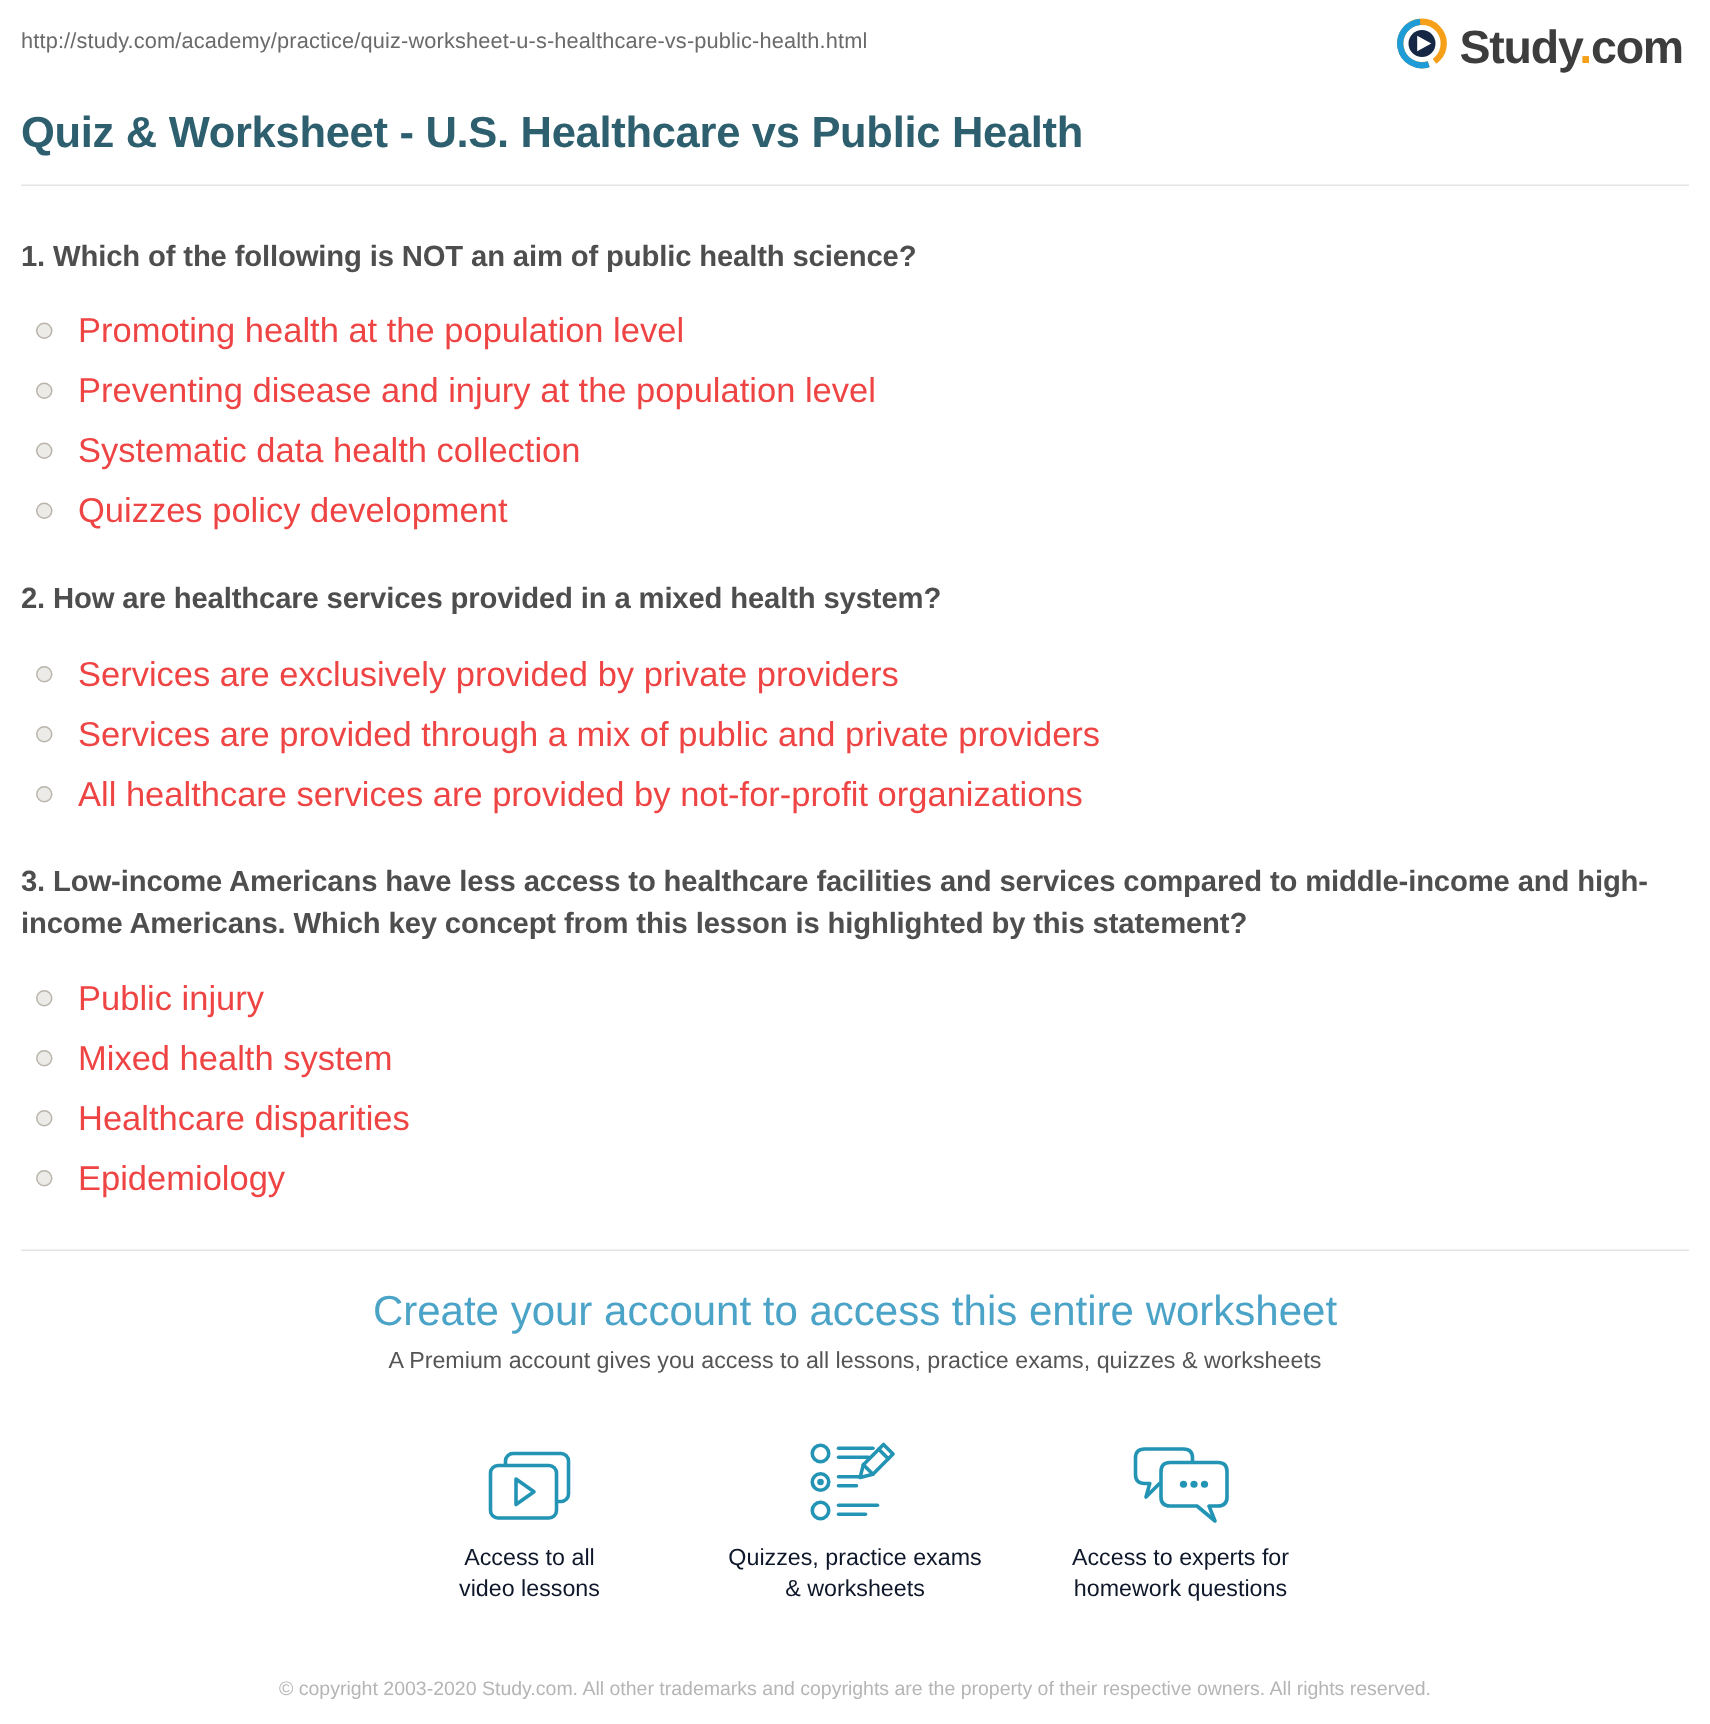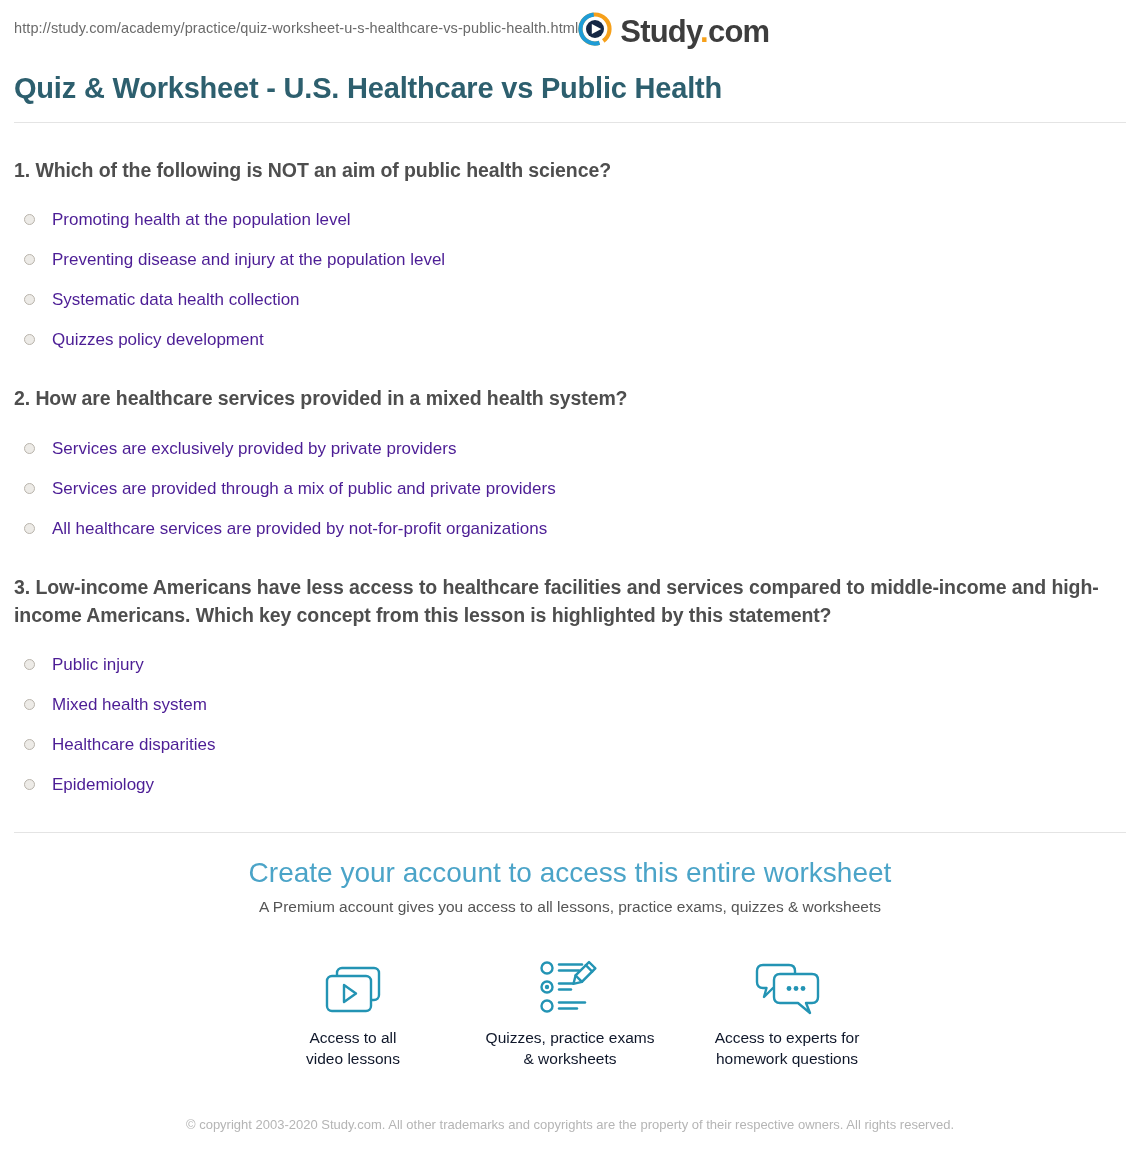--- a/index.html
+++ b/index.html
@@ -1,37 +1,37 @@
 <!DOCTYPE html>
 <html><head>
 <meta charset="utf-8">
 <style>
   * { box-sizing: border-box; }
   html, body { margin: 0; padding: 0; background: #ffffff; }
   body { font-family: "Liberation Sans", sans-serif; color: #4f4f4f; }
   .page { width: 1140px; min-height: 1149px; padding: 12px 14px 28px 14px; background: #fff; overflow: hidden; }
 
   
-  .top { display: flex; align-items: flex-start; }
+  .top { display: flex; justify-content: space-between; align-items: flex-start; }
   .url { font-size: 14.5px; color: #6a6a6a; padding-top: 8px; letter-spacing: 0.1px; }
   .logo { display: flex; align-items: center; gap: 8px; margin-right: 4px; cursor: pointer; }
   .logo-icon { display: block; }
   .logo-text { font-size: 31px; font-weight: 700; color: #3d3d3d; letter-spacing: -0.8px; line-height: 1; }
   .logo-text .dot { color: #f6a01a; }
 
   
   h1.title { font-size: 29px; font-weight: 700; color: #2d5f6e; margin: 22px 0 0 0; letter-spacing: -0.2px; }
   hr.rule { border: none; border-top: 1px solid #e4e4e4; margin: 17px 0 0 0; }
   hr.rule2 { border: none; border-top: 1px solid #e4e4e4; margin: 36px 0 0 0; }
 
   
   .question h2 { font-size: 19.5px; font-weight: 700; color: #4e4e4e; margin: 33px 0 24px 0; line-height: 1.45; letter-spacing: -0.1px; }
   .opt { display: flex; align-items: center; gap: 17px; margin: 0 0 17px 0; padding-left: 10px; line-height: 23px; cursor: pointer; }
   .radio { width: 11px; height: 11px; border-radius: 50%; border: 1px solid #b9b4ac; background: #edebe7; flex: none; }
-  .opt-label { font-size: 17px; color: #4c1d95; }
+  .opt-label { font-size: 23px; color: #ef4444; }
 
   
   .cta { text-align: center; }
   .cta h3 { font-size: 28px; font-weight: 400; color: #4ba4c8; margin: 24px 0 9px 0; }
   .cta .sub { font-size: 15.5px; color: #555555; margin: 0; }
   .features { display: flex; justify-content: center; margin-top: 36px; }
   .feature { width: 217px; display: flex; flex-direction: column; align-items: center; }
   .icon-box { height: 64px; display: flex; align-items: flex-end; justify-content: center; margin-bottom: 12px; }
   .caption { font-size: 15.5px; color: #0f172a; line-height: 1.35; }
   .caption span { display: block; }

